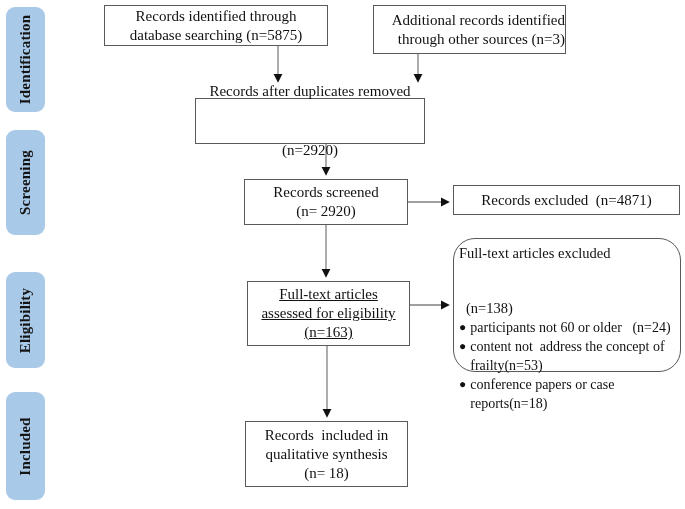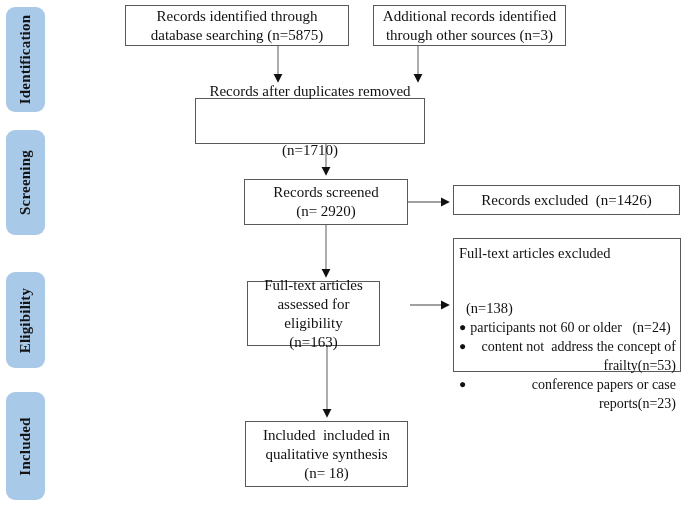--- a/index.html
+++ b/index.html
@@ -38,25 +38,26 @@
     font-size:15px;
     line-height:19px;
   }
   .box .line{white-space:pre-wrap;}
   .box.detail{
     align-items:flex-start;justify-content:flex-start;
     text-align:left;
     padding:5px 4px 4px 5px;
     font-size:14.5px;
     line-height:19px;
+    border-radius:22px;
   }
   .detail .count{padding-left:7px;margin-top:36px;}
   .bullet{display:flex;align-items:flex-start;font-size:14px;line-height:19px;}
   .bullet .dot{font-size:12px;line-height:19px;padding-right:4px;}
-  .bullet .btxt{white-space:pre-wrap;text-align:right;}
+  .bullet .btxt{white-space:pre-wrap;}
 </style>
 </head>
 <body>
 
 <div class="canvas">
 
   <svg class="connectors" viewBox="0 0 685 509">
     <defs>
       <marker id="ah" viewBox="0 0 10 10" refX="8" refY="5" markerWidth="7" markerHeight="7" orient="auto">
         <path d="M0,0 L10,5 L0,10 z" fill="#111111"></path>
@@ -77,66 +78,66 @@
   <div class="stage" style="top:130px;height:105px;">
     <span>Screening</span>
   </div>
   <div class="stage" style="top:272px;height:96px;">
     <span>Eligibility</span>
   </div>
   <div class="stage" style="top:392px;height:108px;">
     <span>Included</span>
   </div>
 
-  <div class="box" style="left:125px;top:5px;width:224px;height:41px;">
+  <div class="box" style="left:104px;top:5px;width:224px;height:41px;">
     <div class="line">Records identified through</div>
     <div class="line">database searching (n=5875)</div>
   </div>
 
-  <div class="box" style="left:373px;top:5px;width:193px;height:41px;">
+  <div class="box" style="left:373px;top:5px;width:193px;height:49px;align-items:flex-end;">
     <div class="line">Additional records identified</div>
     <div class="line">through other sources (n=3)</div>
   </div>
 
   <div class="box" style="left:195px;top:98px;width:230px;height:46px;gap:40px;">
     <div class="line">Records after duplicates removed</div>
-    <div class="line">(n=1710)</div>
+    <div class="line">(n=2920)</div>
   </div>
 
   <div class="box" style="left:244px;top:179px;width:164px;height:46px;">
     <div class="line">Records screened</div>
     <div class="line">(n= 2920)</div>
   </div>
 
   <div class="box" style="left:453px;top:185px;width:227px;height:30px;">
-    <div class="line">Records excluded  (n=1426)</div>
+    <div class="line">Records excluded  (n=4871)</div>
   </div>
 
-  <div class="box" style="left:247px;top:281px;width:133px;height:65px;">
+  <div class="box" style="left:247px;top:281px;width:163px;height:65px;text-decoration:underline;">
     <div class="line">Full-text articles</div>
     <div class="line">assessed for eligibility</div>
     <div class="line">(n=163)</div>
   </div>
 
   <div class="box detail" style="left:453px;top:238px;width:228px;height:134px;">
     <div class="title">Full-text articles excluded</div>
     <div class="count">(n=138)</div>
     <div class="bullet">
       <span class="dot">●</span>
       <span class="btxt">participants not 60 or older   (n=24)</span>
     </div>
     <div class="bullet">
       <span class="dot">●</span>
       <span class="btxt">content not  address the concept of frailty(n=53)</span>
     </div>
     <div class="bullet">
       <span class="dot">●</span>
-      <span class="btxt">conference papers or case reports(n=23)</span>
+      <span class="btxt">conference papers or case reports(n=18)</span>
     </div>
   </div>
 
   <div class="box" style="left:245px;top:421px;width:163px;height:66px;">
-    <div class="line">Included  included in</div>
+    <div class="line">Records  included in</div>
     <div class="line">qualitative synthesis</div>
     <div class="line">(n= 18)</div>
   </div>
 
 </div>
 
 </body></html>

